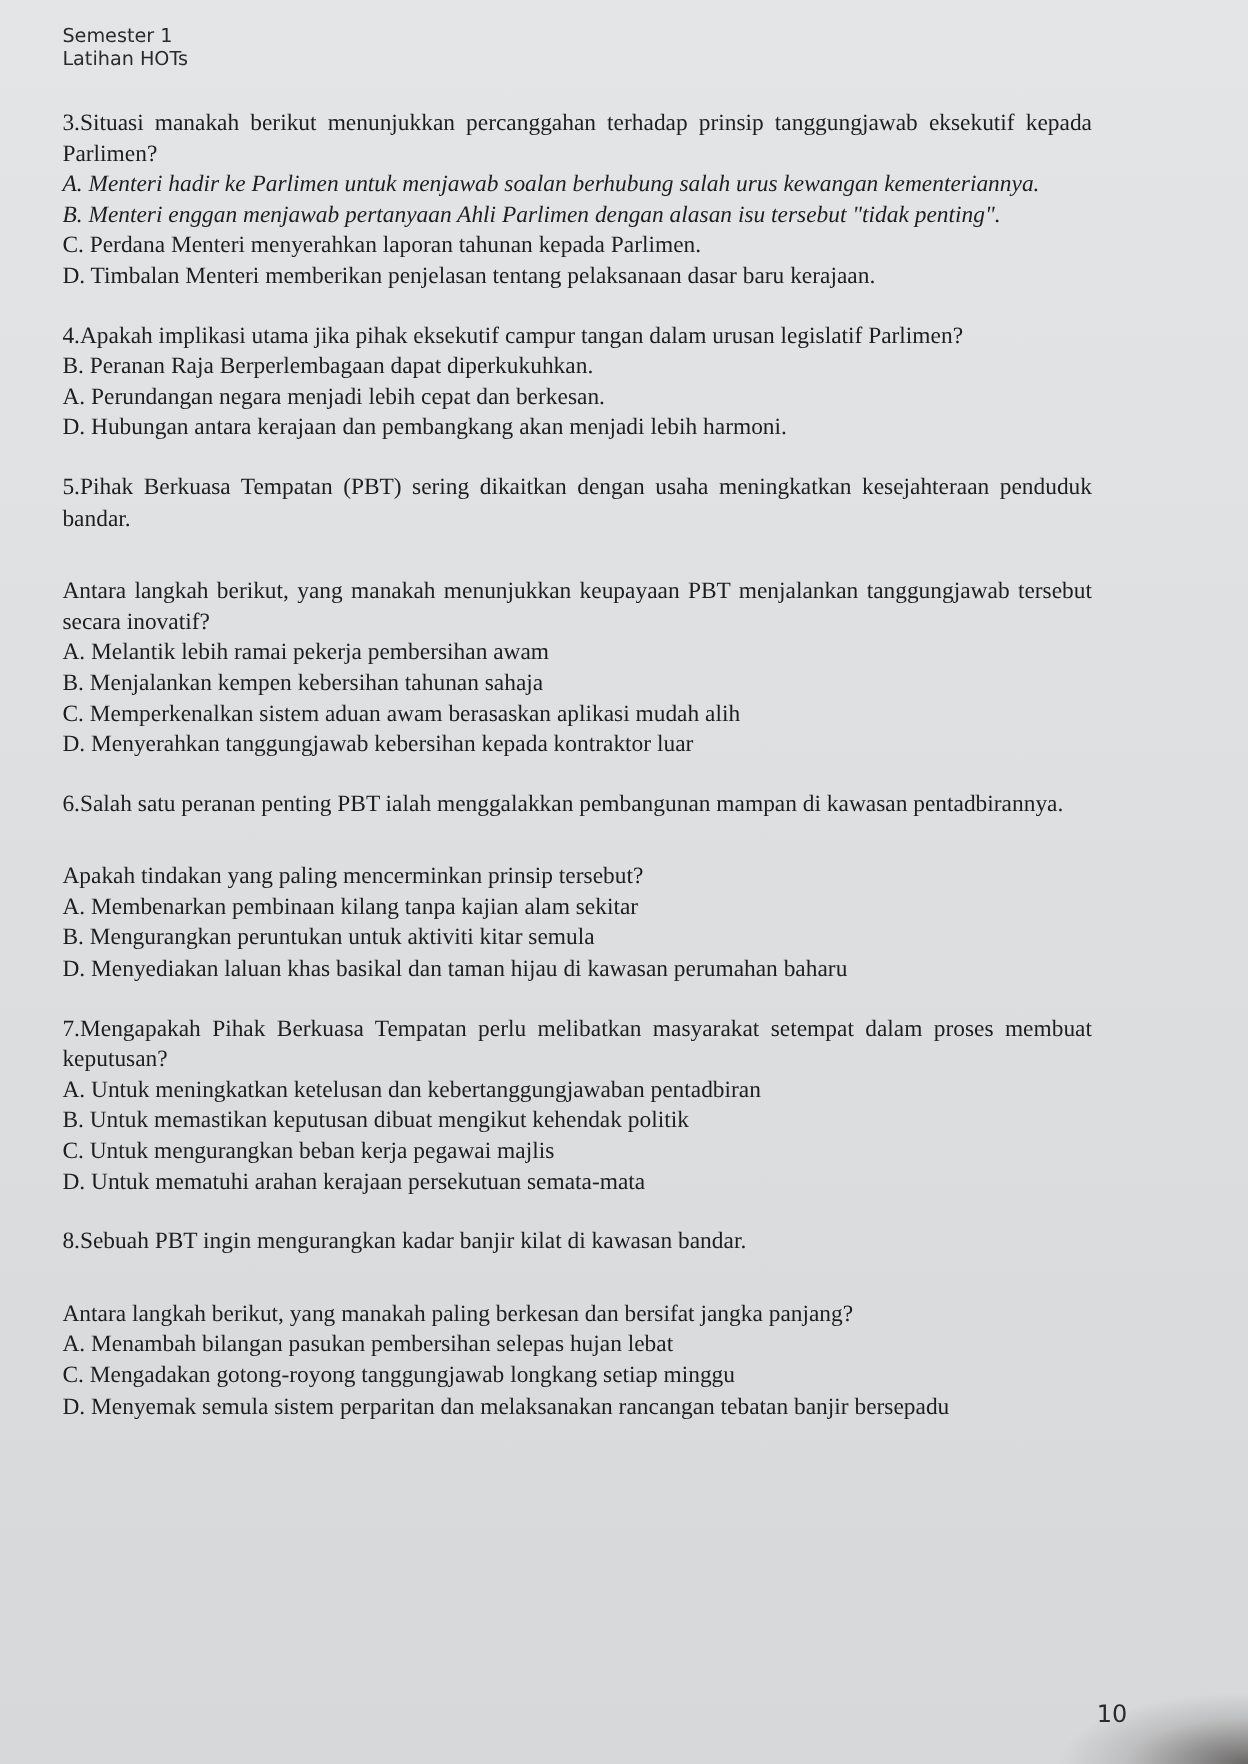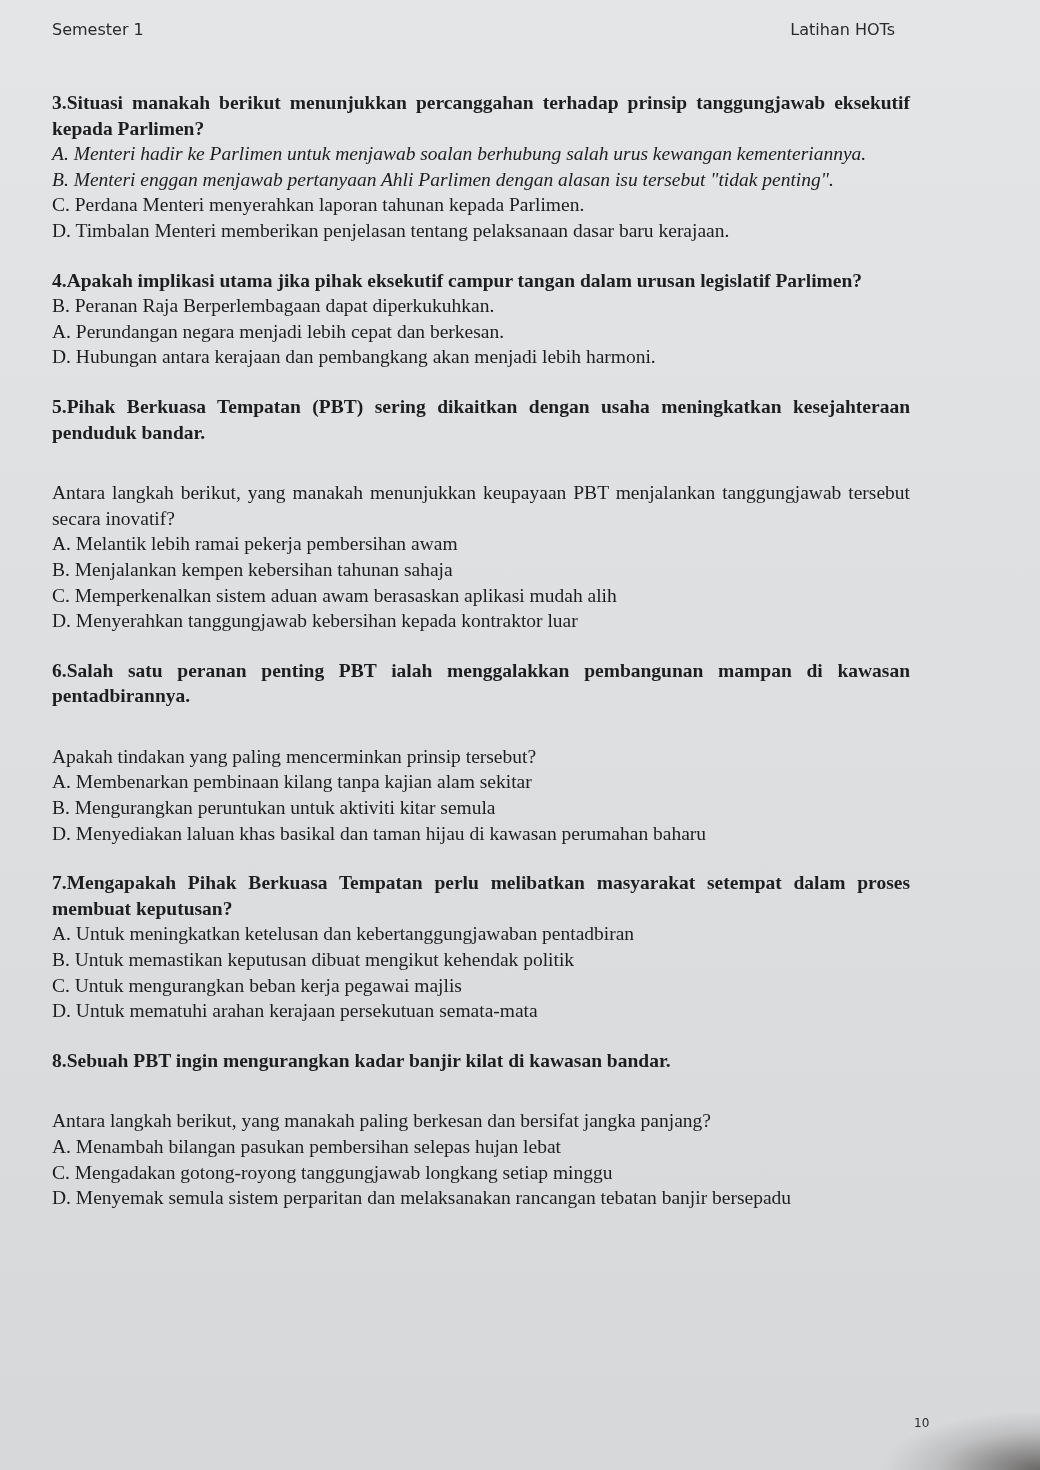--- a/index.html
+++ b/index.html
@@ -9,35 +9,35 @@
     position: relative;
     color: #1d1d1f;
   }
   .page-shadow {
     position: absolute; right: 0; bottom: 0; width: 160px; height: 60px;
     background: radial-gradient(ellipse at 100% 100%, rgba(70,66,64,0.75) 0%, rgba(120,116,114,0.25) 45%, rgba(0,0,0,0) 70%);
   }
   .header {
     position: absolute; top: 20px; left: 52px; right: 145px;
     display: flex; justify-content: space-between;
-    font-family: "DejaVu Sans", sans-serif; font-size: 16px; color: #2a2a2c;
+    font-family: "DejaVu Sans", sans-serif; font-size: 16px; color: #2a2a2c; flex-direction: column;
   }
   .content {
     position: absolute; top: 90px; left: 52px; width: 858px;
     font-family: "Liberation Serif", serif; font-size: 19.5px; line-height: 25.6px;
     color: #1e1e20;
   }
   .question { margin-bottom: 24px; }
-  .q-stem { text-align: justify; text-align-last: left; font-weight: bold; }
+  .q-stem { text-align: justify; text-align-last: left; }
   .q-sub { text-align: justify; text-align-last: left; margin-top: 35px; }
   .option { white-space: nowrap; }
   .option.wrap { white-space: normal; text-align: justify; text-align-last: left; font-style: italic; }
   .page-number {
     position: absolute; top: 1416px; left: 914px;
-    font-family: "DejaVu Sans", sans-serif; font-size: 12px; color: #2a2a2c;
+    font-family: "DejaVu Sans", sans-serif; font-size: 20px; color: #2a2a2c;
   }
 </style>
 </head>
 <body>
 
 <div class="page-shadow"></div>
 
 <div class="header">
   <span>Semester 1</span>
   <span>Latihan HOTs</span>

